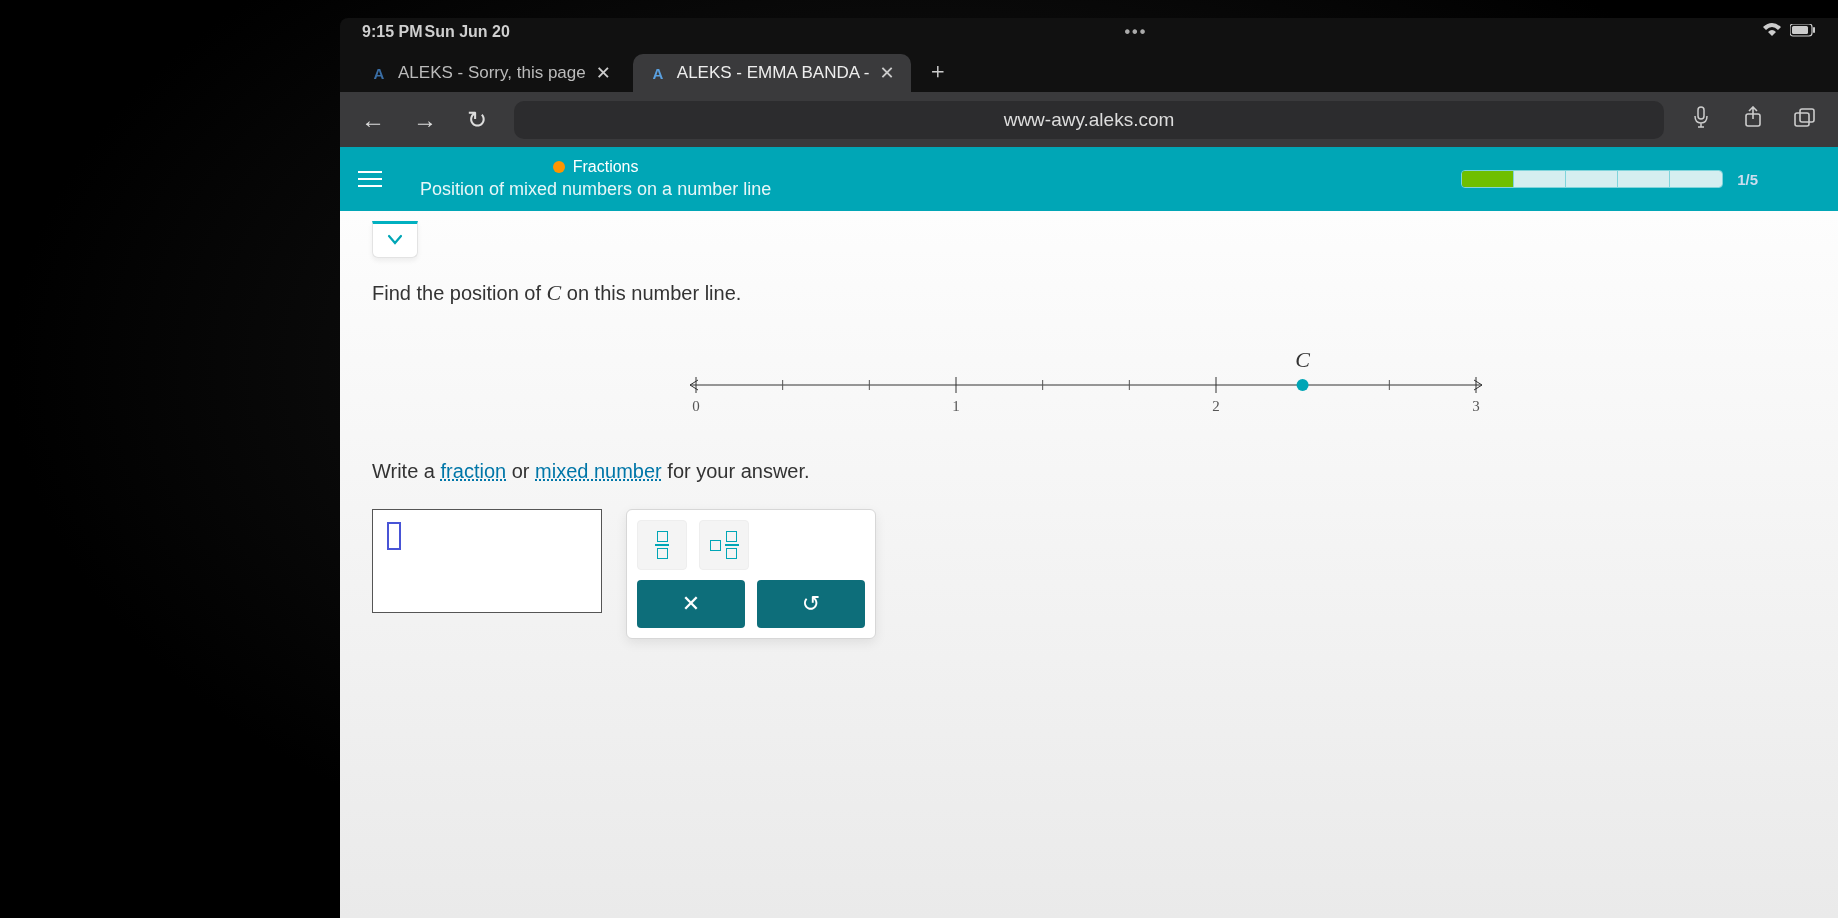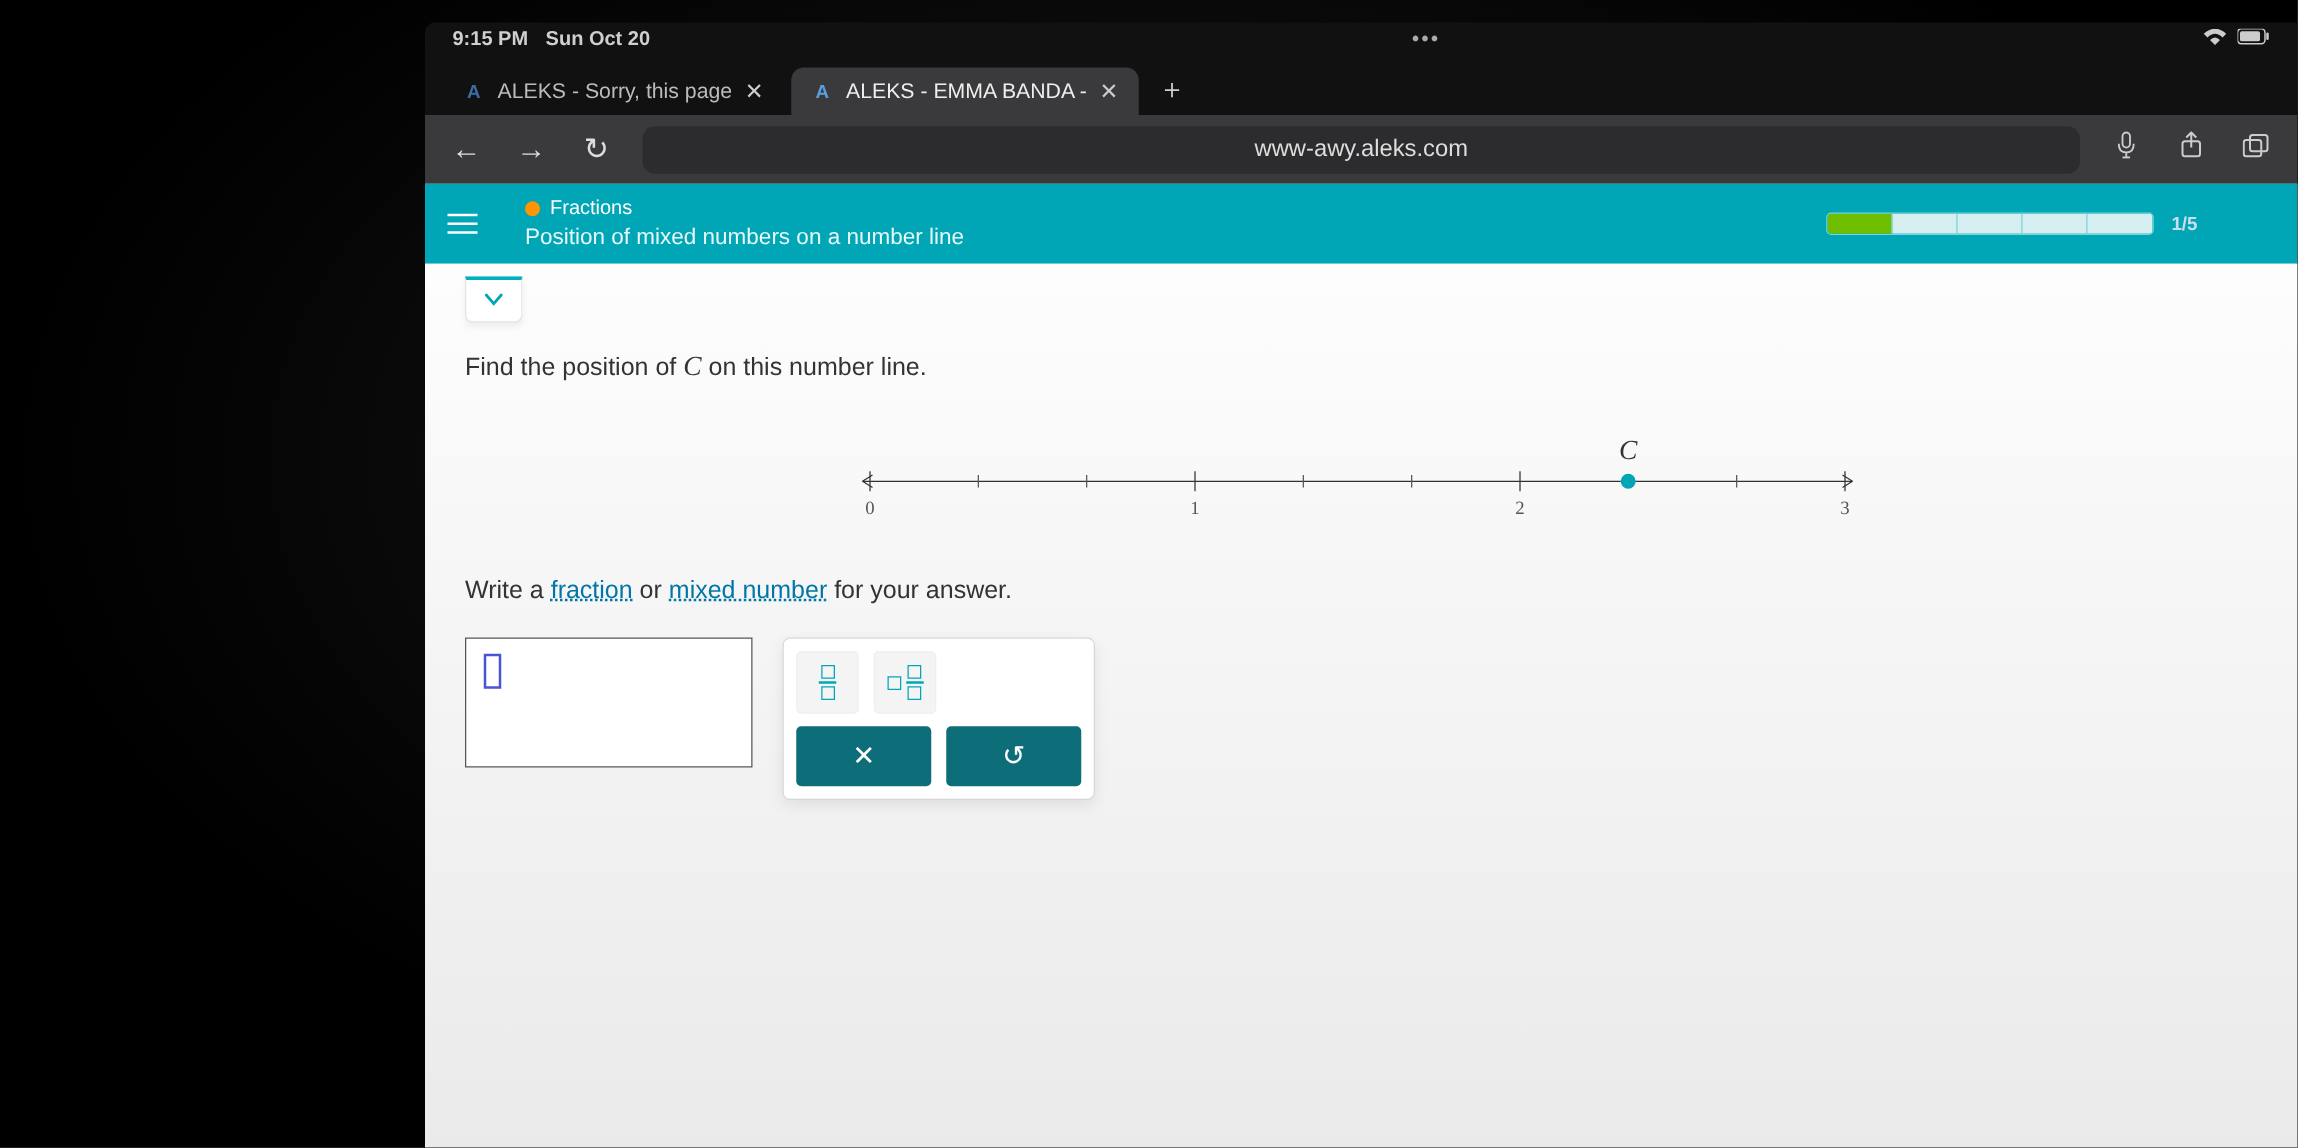--- a/index.html
+++ b/index.html
@@ -1,36 +1,36 @@
 <!DOCTYPE html>
 <html><head>
 <meta charset="utf-8">
 <style>
   * { box-sizing: border-box; margin: 0; padding: 0; }
   html, body { width: 1838px; height: 918px; font-family: -apple-system, Helvetica, Arial, sans-serif; background: #000; overflow: hidden; }
   .tablet-bezel { position: absolute; inset: 0; background: radial-gradient(ellipse at 50% 40%, #1a1a1a 0%, #000 70%); }
   .screen { position: absolute; left: 340px; top: 18px; right: 0; bottom: 0; background: #111; border-radius: 8px 0 0 0; overflow: hidden; }
   .statusbar { height: 28px; display: flex; align-items: center; padding: 0 22px; color: #cfcfcf; font-size: 16px; font-weight: 600; }
-  .statusbar .left { display: flex; gap: 14px; justify-content: space-between; }
+  .statusbar .left { display: flex; gap: 2px; justify-content: space-between; }
   .statusbar .center { flex:1; display:flex; justify-content:center; color:#aaa; letter-spacing:2px; font-weight:bold; }
   .statusbar .right { display:flex; gap:8px; align-items:center; }
   .tabstrip { height: 46px; display:flex; align-items:flex-end; padding: 0 14px; gap: 6px; }
   .tab { display:flex; align-items:center; gap:10px; padding: 8px 16px; border-radius: 10px 10px 0 0; color:#bbb; font-size:17px; max-width: 300px; }
   .tab.active { background: #3a3a3c; color:#eee; }
   .tab .favicon { width:18px; height:18px; display:flex; align-items:center; justify-content:center; font-weight:bold; font-size:15px; }
   .tab .close { color:#ccc; font-size:18px; }
   .newtab { color:#ccc; font-size:22px; padding: 6px 10px; }
   .toolbar { height: 55px; background:#3a3a3c; display:flex; align-items:center; padding: 0 18px; gap: 22px; }
   .tbtn { color:#ddd; font-size:24px; width:30px; text-align:center; }
   .urlbar { flex:1; height:38px; background:#2c2c2e; border-radius:10px; display:flex; align-items:center; justify-content:center; color:#ddd; font-size:19px; }
   .page { position:absolute; top:129px; left:0; right:0; bottom:0; background:#fff; }
   .aleks-header { background:#00a6b6; color:#fff; display:flex; align-items:center; padding: 10px 0; gap: 20px; height:64px; position:relative; }
   .hamburger { width:60px; display:flex; flex-direction:column; gap:5px; align-items:center; justify-content:center; }
   .hamburger span { width:24px; height:2px; background:#fff; }
-  .hdr-text { display:flex; flex-direction:column; gap:3px; }
+  .hdr-text { display:flex; flex-direction:column; gap:3px;align-items:center; }
   .hdr-top { display:flex; align-items:center; gap:8px; font-size:16px; }
   .dot { width:12px; height:12px; border-radius:50%; background:#ff9500; }
   .hdr-sub { font-size:18px; font-weight:500; color:#e8f7f8; }
   .progress-wrap { position:absolute; right:80px; top:50%; transform:translateY(-50%); display:flex; align-items:center; gap:14px;font-weight:bold; }
   .progress { display:flex; border:1px solid #7fd4db; border-radius:4px; overflow:hidden; background:#00a6b6; }
   .pseg { width:52px; height:16px; border-right:1px solid #7fd4db; background:#d5eef0; }
   .pseg:last-child{border-right:none;}
   .pseg.done { background:#6fbf00; }
   .pfrac { font-size:15px; color:#cde; }
   .page-body { padding: 10px 32px 30px 26px; background: linear-gradient(180deg,#fdfdfd,#eaeaea); height:calc(100% - 64px); position:relative; }
@@ -56,21 +56,21 @@
 </style>
 </head>
 <body>
 
 <div class="tablet-bezel">
   <div class="screen">
 
     <div class="statusbar">
       <div class="left">
         <span>9:15 PM</span>
-        <span>Sun Oct 20</span>
+        <span>Sun Jun 20</span>
       </div>
       <div class="center">
           <span>•••</span>
         </div>
       <div class="right">
         <span>
           <svg width="20" height="14" viewBox="0 0 20 14">
               <path d="M1 4 Q10 -4 19 4 L16 7 Q10 1 4 7 Z M6 9 Q10 5 14 9 L10 13 Z" fill="#ccc"></path>
             </svg>
         </span>

